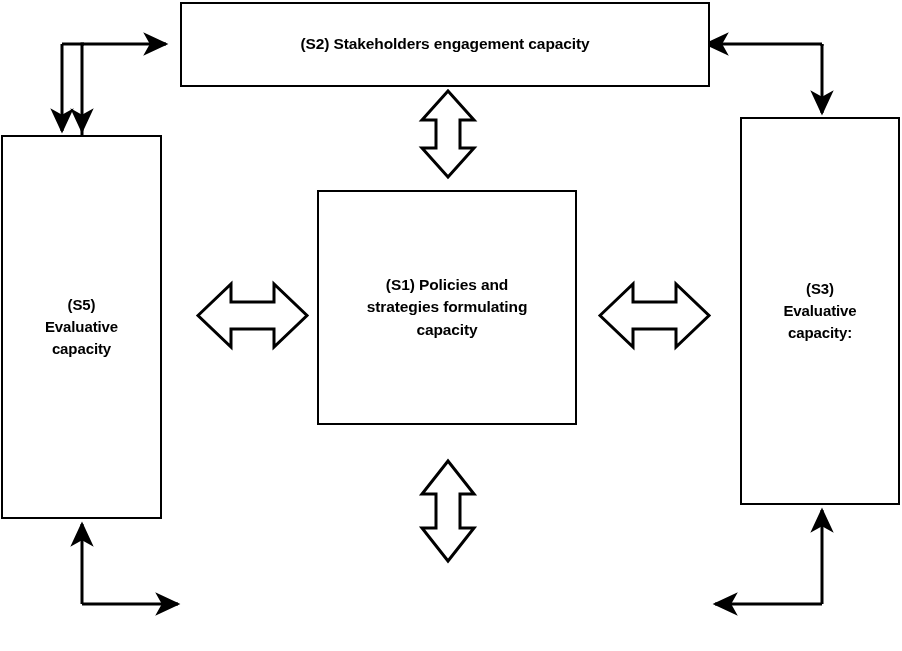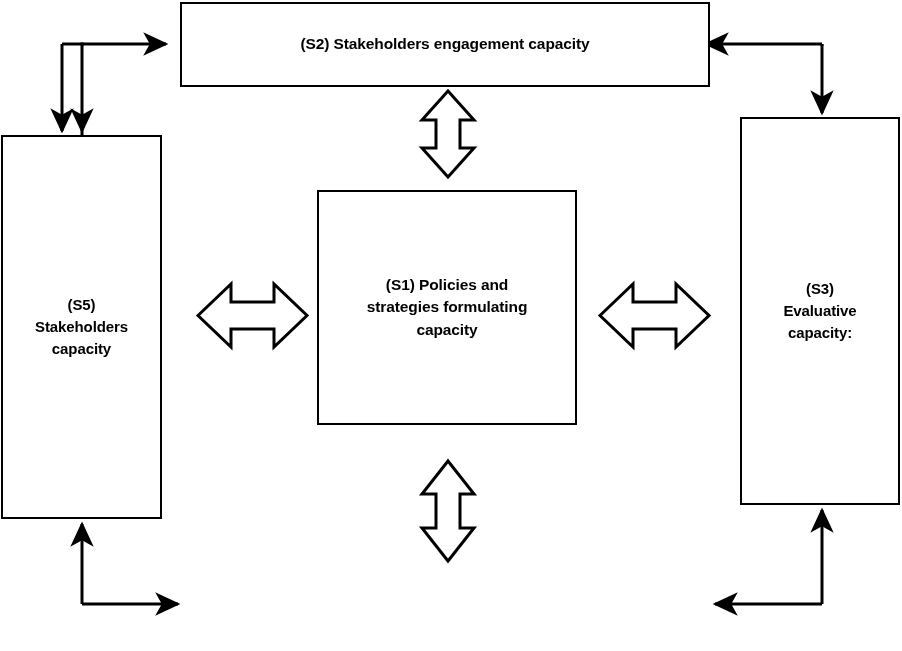--- a/index.html
+++ b/index.html
@@ -140,21 +140,21 @@
       <path d="M3,34.5 L36,3 L36,21 L79,21 L79,3 L112,34.5 L79,66 L79,48 L36,48 L36,66 Z" fill="#ffffff" stroke="#000000" stroke-width="3" stroke-linejoin="miter"></path>
     </svg>
   </div>
 
   <div class="node" id="node-s2">
     <div class="node-label">(S2) Stakeholders engagement capacity</div>
   </div>
 
   <div class="node" id="node-s5">
     <div class="node-label">(S5)
-Stakeholders
+Evaluative
 capacity</div>
   </div>
 
   <div class="node" id="node-s1">
     <div class="node-label">(S1) Policies and
 strategies formulating
 capacity</div>
   </div>
 
   <div class="node" id="node-s3">

